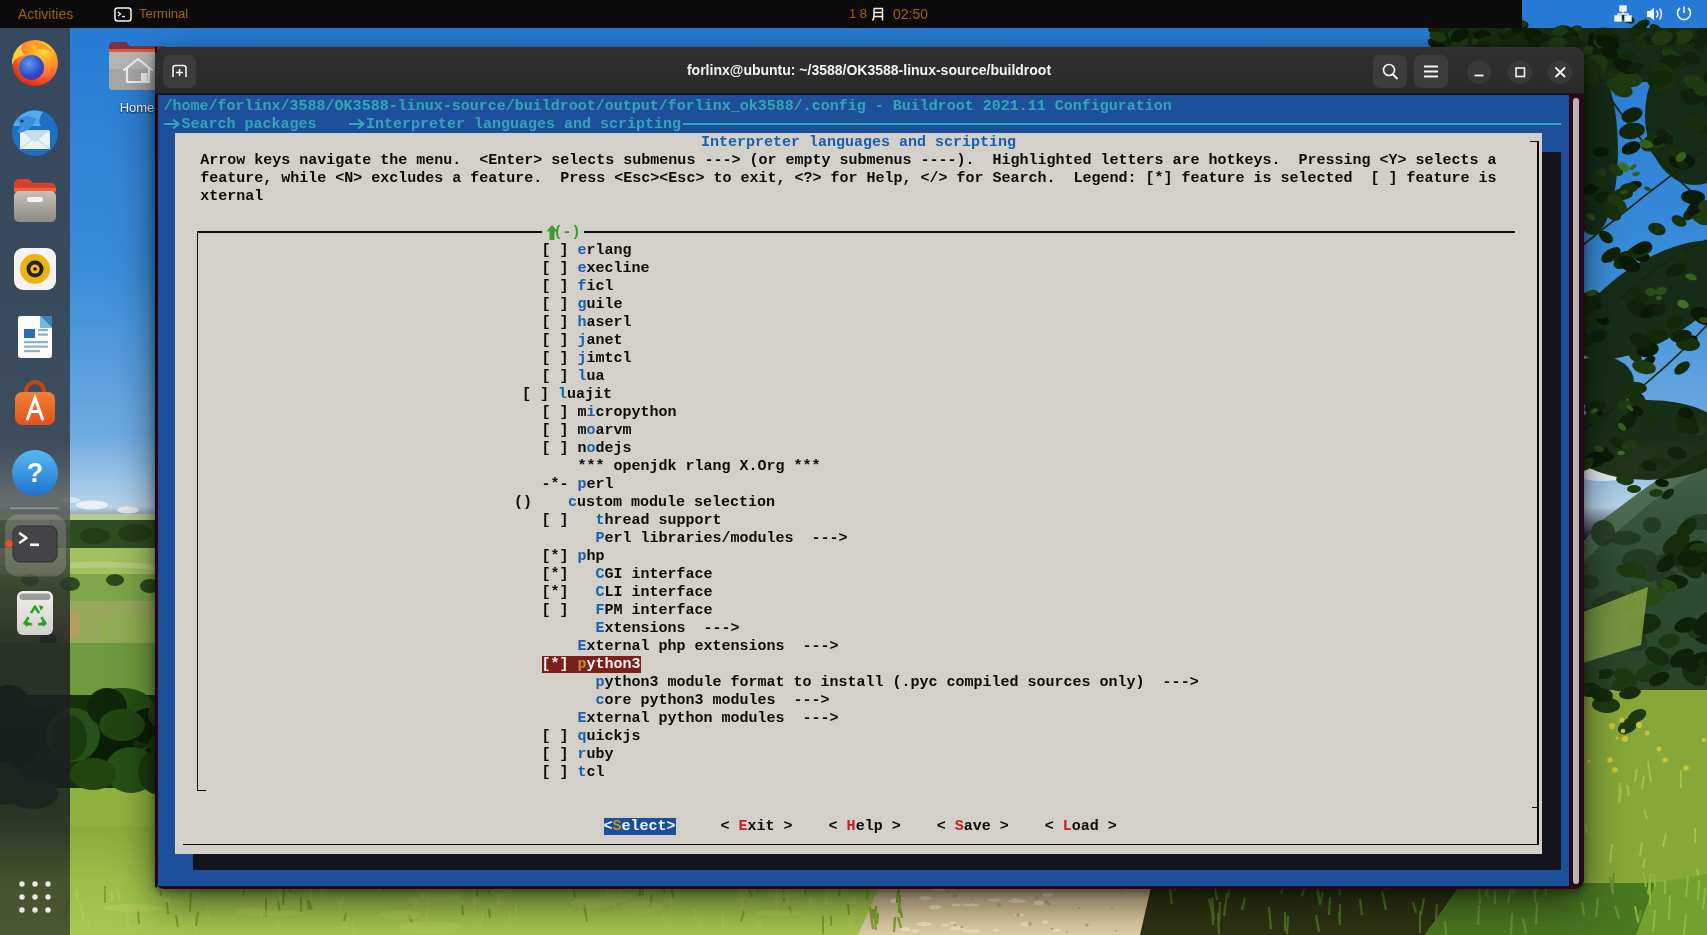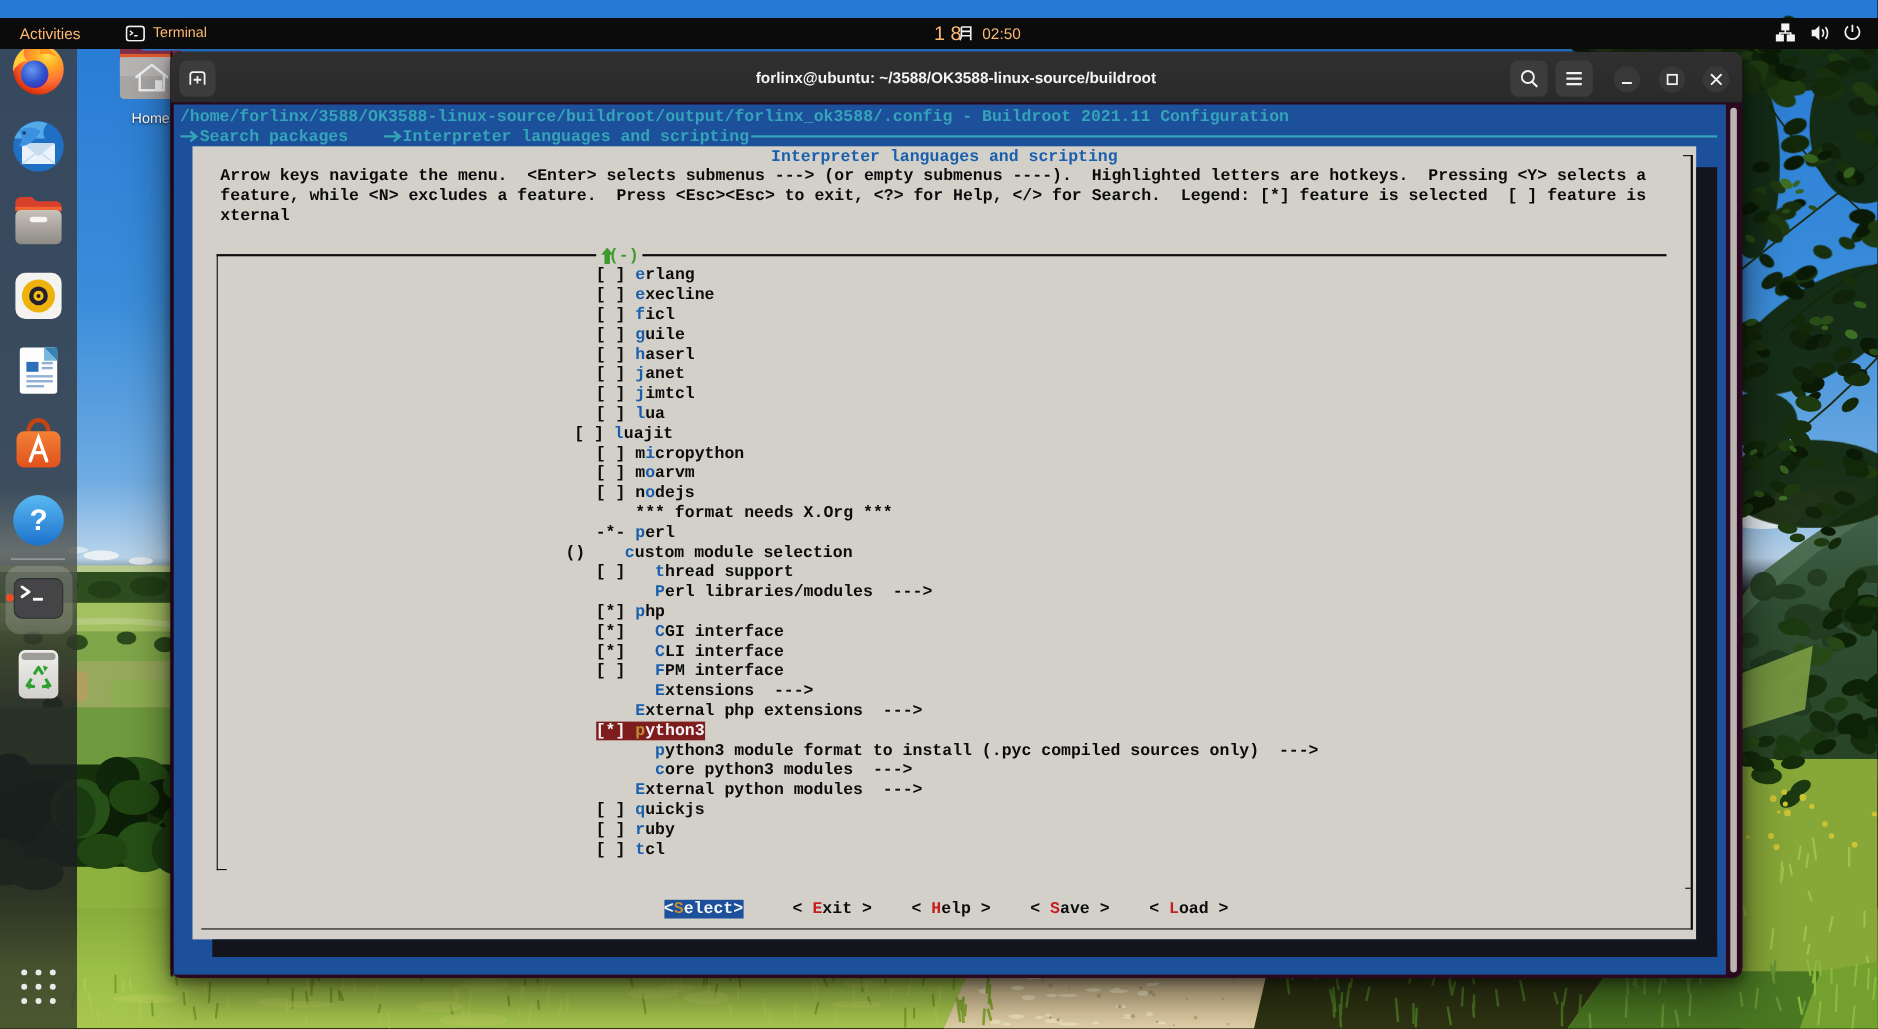--- a/index.html
+++ b/index.html
@@ -18,21 +18,21 @@
 .r{position:absolute;font:bold 15px/18px "Liberation Mono",monospace;color:#0b0b0b;white-space:pre;z-index:6;letter-spacing:0}
 .c{color:#35a3b8}
 .bt{color:#1a5fae}
 i{font-style:normal;color:#1a5fae}
 .g{color:#3f9a2e}
 .sel{background:#7f1d1d;color:#f2f4f6}
 .sel em{font-style:normal;color:#bd8f33}
 .rd{color:#c81e1e}
 .bs{background:#1c509b;color:#f2f4f6}
 .bs em{font-style:normal;color:#bd8f33}
-#topbar{position:absolute;left:0;top:16px;width:1707px;height:28px;background:#0b0b0b;z-index:9;font:13px "Liberation Sans",sans-serif;color:#fdba74}
+#topbar{position:absolute;left:0;top:0;width:1522px;height:28px;background:#0b0b0b;z-index:9;font:13px "Liberation Sans",sans-serif;color:#a16207}
 </style></head>
 <body>
 <svg id="wall" width="1707" height="935" viewBox="0 0 1707 935">
 <defs>
 <linearGradient id="sky" x1="0" y1="0" x2="0" y2="1">
         <stop offset="0" stop-color="#2679d4"></stop>
         <stop offset=".5" stop-color="#3a8dda"></stop>
         <stop offset=".8" stop-color="#6fabe2"></stop>
         <stop offset=".93" stop-color="#b9d4ea"></stop>
         <stop offset="1" stop-color="#ddе7ee"></stop>
@@ -989,21 +989,21 @@
 <div class="r" style="left:541.5px;top:277.5px">[ ] <i>f</i>icl</div>
 <div class="r" style="left:541.5px;top:295.5px">[ ] <i>g</i>uile</div>
 <div class="r" style="left:541.5px;top:313.5px">[ ] <i>h</i>aserl</div>
 <div class="r" style="left:541.5px;top:331.5px">[ ] <i>j</i>anet</div>
 <div class="r" style="left:541.5px;top:349.5px">[ ] <i>j</i>imtcl</div>
 <div class="r" style="left:541.5px;top:367.5px">[ ] <i>l</i>ua</div>
 <div class="r" style="left:522px;top:385.5px">[ ] <i>l</i>uajit</div>
 <div class="r" style="left:541.5px;top:403.5px">[ ] m<i>i</i>cropython</div>
 <div class="r" style="left:541.5px;top:421.5px">[ ] m<i>o</i>arvm</div>
 <div class="r" style="left:541.5px;top:439.5px">[ ] n<i>o</i>dejs</div>
-<div class="r" style="left:541.5px;top:457.5px">    *** format needs X.Org ***</div>
+<div class="r" style="left:541.5px;top:457.5px">    *** openjdk rlang X.Org ***</div>
 <div class="r" style="left:541.5px;top:475.5px">-*- <i>p</i>erl</div>
 <div class="r" style="left:514px;top:493.5px">()    <i>c</i>ustom module selection</div>
 <div class="r" style="left:541.5px;top:511.5px">[ ]   <i>t</i>hread support</div>
 <div class="r" style="left:541.5px;top:529.5px">      <i>P</i>erl libraries/modules  ---&gt;</div>
 <div class="r" style="left:541.5px;top:547.5px">[*] <i>p</i>hp</div>
 <div class="r" style="left:541.5px;top:565.5px">[*]   <i>C</i>GI interface</div>
 <div class="r" style="left:541.5px;top:583.5px">[*]   <i>C</i>LI interface</div>
 <div class="r" style="left:541.5px;top:601.5px">[ ]   <i>F</i>PM interface</div>
 <div class="r" style="left:541.5px;top:619.5px">      <i>E</i>xtensions  ---&gt;</div>
 <div class="r" style="left:541.5px;top:637.5px">    <i>E</i>xternal php extensions  ---&gt;</div>
@@ -1017,21 +1017,21 @@
 <div class="r" style="left:603.5px;top:817.5px"><span class="bs">&lt;<em>S</em>elect&gt;</span>     &lt; <span class="rd">E</span>xit &gt;    &lt; <span class="rd">H</span>elp &gt;    &lt; <span class="rd">S</span>ave &gt;    &lt; <span class="rd">L</span>oad &gt;</div>
 
 <div id="topbar">
 <span style="position:absolute;left:18px;top:0;line-height:28px;font-size:14px">Activities</span>
 <svg style="position:absolute;left:114px;top:6.5px" width="18" height="15" viewBox="0 0 18 15">
 <rect x="1" y="1" width="16" height="13" rx="2.5" fill="none" stroke="#f3f3f3" stroke-width="1.5"></rect>
 <path d="M4,5 l2.5,2 -2.5,2" fill="none" stroke="#f3f3f3" stroke-width="1.3"></path>
 <path d="M8,9.5 h3" stroke="#f3f3f3" stroke-width="1.3"></path>
 </svg>
 <span style="position:absolute;left:139px;top:0;line-height:28px;font-weight:normal">Terminal</span>
-<span style="position:absolute;left:849px;top:0;line-height:28px;font-size:18px">1 8</span>
+<span style="position:absolute;left:849px;top:0;line-height:28px;font-size:13px">1 8</span>
     <svg style="position:absolute;left:871px;top:7px" width="14" height="15" viewBox="0 0 14 15">
       <path d="M3,1.5 H11.5 V13.5 M3,1.5 V9 Q3,12 1.5,13.5 M3,5.5 H11 M3,9.5 H11" fill="none" stroke="#f3f3f3" stroke-width="1.5"></path>
     </svg>
     <span style="position:absolute;left:893px;top:0;line-height:28px;font-size:14px">02:50</span>
 <svg style="position:absolute;left:1614px;top:5px" width="80" height="18" viewBox="0 0 80 18">
 <g stroke="#f3f3f3" fill="none" stroke-width="1.4">
 <rect x="6" y="1" width="6" height="5" fill="#f3f3f3"></rect>
 <rect x="1" y="11" width="6" height="5" fill="#f3f3f3"></rect>
 <rect x="11" y="11" width="6" height="5" fill="#f3f3f3"></rect>
 <path d="M9,6 v3 M4,11 v-2 h10 v2"></path>

